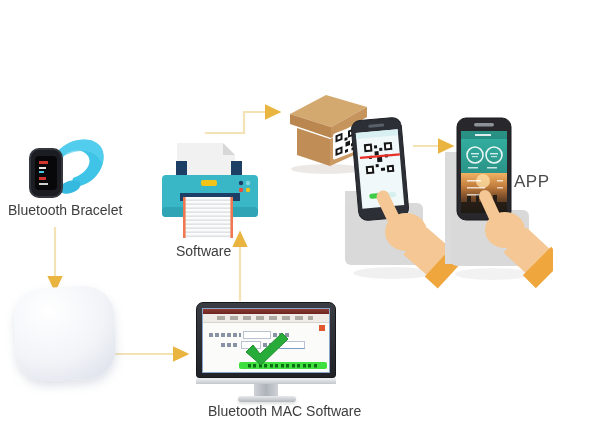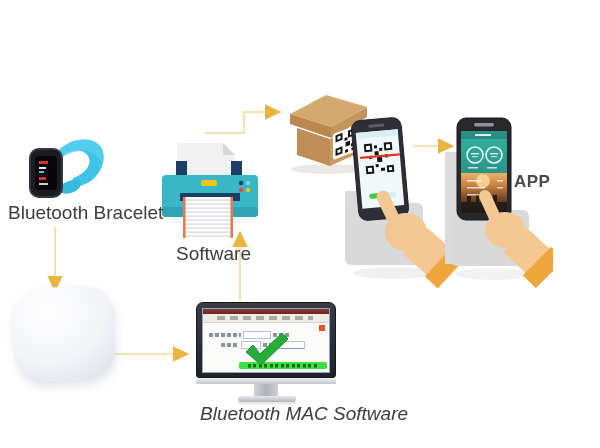--- a/index.html
+++ b/index.html
@@ -1,20 +1,20 @@
 <!DOCTYPE html>
 <html><head>
 <meta charset="utf-8">
 <style>
   html,body{margin:0;padding:0;background:#fff;}
   #stage{position:relative;width:600px;height:448px;background:#ffffff;overflow:hidden;
          font-family:"Liberation Sans",sans-serif;}
   .abs{position:absolute;}
-  .label{position:absolute;font-size:19px;color:#3d3d3d;white-space:nowrap;z-index:30;}
-  .app-label{font-size:17px;font-weight:700;color:#4a4a4a;letter-spacing:.5px;}
+  .label{position:absolute;font-size:14px;color:#3d3d3d;white-space:nowrap;z-index:30;}
+  .app-label{font-size:17px;font-weight:400;color:#4a4a4a;letter-spacing:.5px;}
 
   
   .reader{left:15px;top:287px;width:100px;height:93px;border-radius:30px;transform:rotate(-3deg);
     background:radial-gradient(120% 120% at 35% 25%, #ffffff 0%, #f2f4f8 45%, #dde1ea 78%, #c9cfdd 100%);
     box-shadow:0 5px 10px rgba(140,150,175,.28);z-index:10;}
 
   
   .mon-frame{left:196px;top:302px;width:140px;height:76px;border-radius:7px 7px 3px 3px;
     background:linear-gradient(#3a3d43,#202227);border:1px solid #17181c;box-sizing:border-box;
     padding:5px 5px 4px;z-index:10;}
@@ -231,15 +231,15 @@
       </div>
       <svg class="sw-check" width="48" height="36" viewBox="0 0 48 36">
         <polygon points="3,21 10,14 17,23 39,2 45,8 18,34" fill="#27ab39" stroke="#1d8f2e" stroke-width="1"></polygon>
       </svg>
       <div class="sw-status"></div>
     </div>
   </div>
   <div class="abs mon-chin"></div>
   <div class="abs mon-neck"></div>
   <div class="abs mon-base"></div>
-  <div class="label" style="left:200px;top:403px;font-style:italic;">Bluetooth MAC Software</div>
+  <div class="label" style="left:208px;top:403px;">Bluetooth MAC Software</div>
 
 </div>
 
 </body></html>

